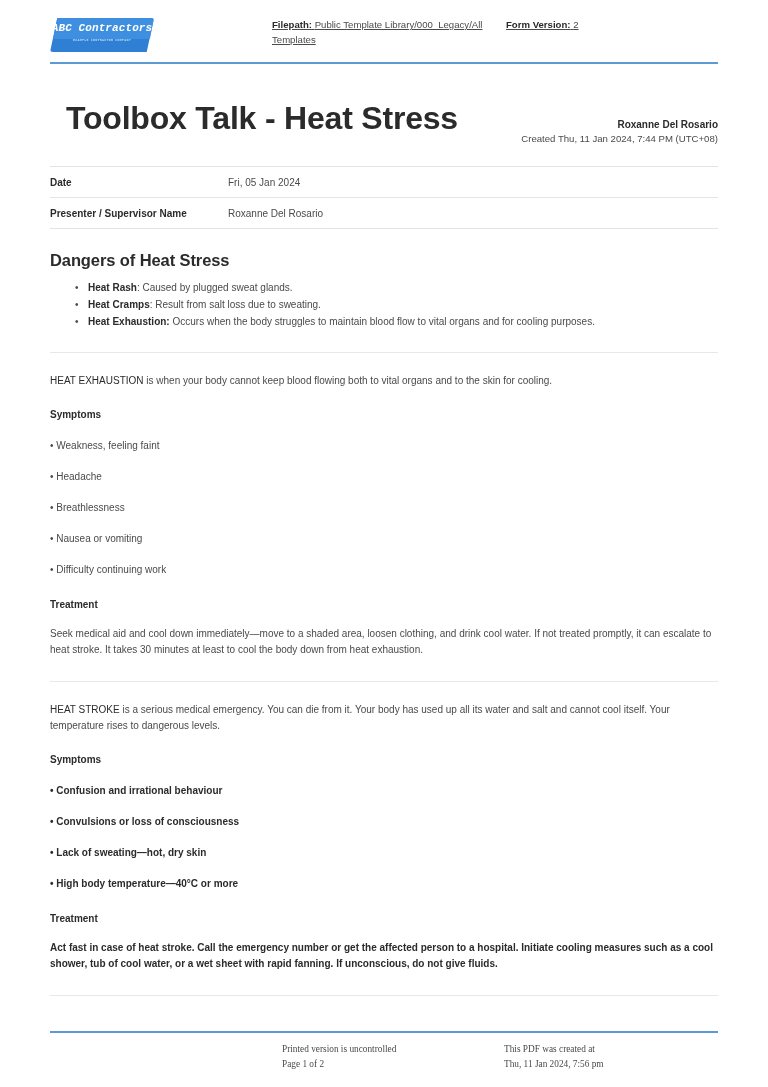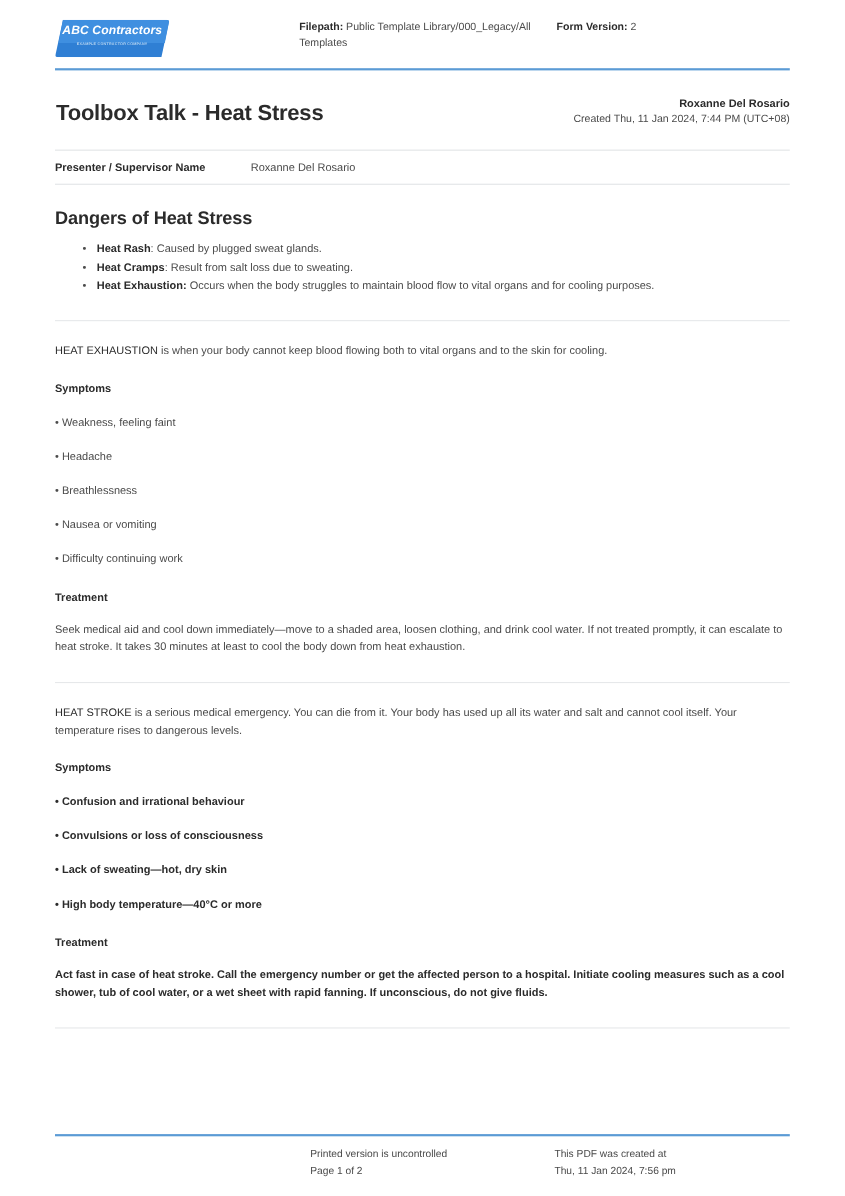--- a/index.html
+++ b/index.html
@@ -31,20 +31,21 @@
   }
   .logo-wrap {
     width: 222px;
     flex: 0 0 222px;
     padding-top: 4px;
   }
   .logo {
     position: relative;
     width: 104px;
     height: 34px;
+    font-family: Liberation Mono, monospace;
   }
   .logo-shape {
     position: absolute;
     inset: 0;
     background: #2f7fd4;
     clip-path: polygon(7% 0%, 100% 0%, 93% 100%, 0% 100%);
     border-radius: 3px;
   }
   .logo-shape.top {
     background: #3f8fe0;
@@ -73,41 +74,42 @@
     font-weight: bold;
     line-height: 5px;
     white-space: nowrap;
     overflow: hidden;
   }
 
   .meta-col {
     font-size: 9.6px;
     line-height: 15px;
     color: #4a4a4a;
+    text-decoration: underline;
   }
   .meta-col.filepath { flex: 0 0 230px; padding-top: 3px; }
   .meta-col.tmpl { flex: 1 1 auto; padding-top: 3px; padding-left: 4px; }
   .meta-col b { color: #2b2b2b; font-weight: bold; }
 
   .rule-blue {
     height: 2px;
     background: #5b9bd5;
     margin: 10px 50px 0 50px;
   }
 
   
   .title-row {
     display: flex;
     align-items: flex-end;
     justify-content: space-between;
     padding: 24px 50px 0 50px;
   }
   h1.doc-title {
-    margin: 1px;
-    font-size: 20px;
+    margin: 16px;
+    font-size: 32px;
     line-height: 28px;
     font-weight: bold;
     color: #2b2b2b;
     letter-spacing: -0.2px;
   }
   .author-block {
     text-align: right;
     padding-bottom: 2px;
   }
   .author-name {
@@ -230,20 +232,21 @@
   
   .footer {
     position: absolute;
     left: 0; right: 0;
     bottom: 16px;
   }
   .footer .rule-blue { margin-top: 0; }
   .footer-cols {
     display: flex;
     padding: 9px 50px 0 50px;
+    font-family: Liberation Serif, serif;
   }
   .footer-spacer { flex: 0 0 232px; }
   .footer-col {
     font-size: 9.3px;
     line-height: 14.5px;
     color: #4a4a4a;
   }
   .footer-col.mid { flex: 0 0 222px; }
 </style>
 </head>
@@ -279,20 +282,24 @@
 
   <div class="title-row">
     <h1 class="doc-title">Toolbox Talk - Heat Stress</h1>
     <div class="author-block">
       <div class="author-name">Roxanne Del Rosario</div>
       <div class="author-created">Created Thu, 11 Jan 2024, 7:44 PM (UTC+08)</div>
     </div>
   </div>
 
   <div class="fields">
+    <div class="field-row">
+      <div class="field-label">Date</div>
+      <div class="field-value">Fri, 05 Jan 2024</div>
+    </div>
     <div class="field-row">
       <div class="field-label">Presenter / Supervisor Name</div>
       <div class="field-value">Roxanne Del Rosario</div>
     </div>
   </div>
 
   <div class="content">
 
     <h2 class="section-title">Dangers of Heat Stress</h2>
 

